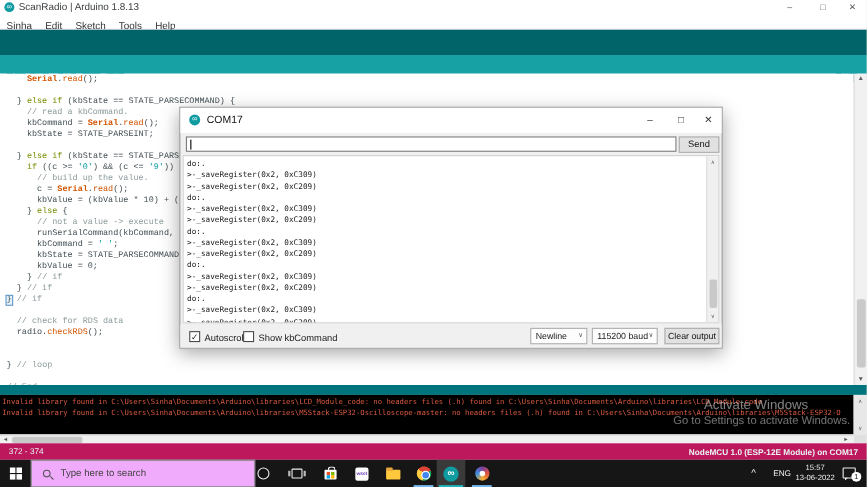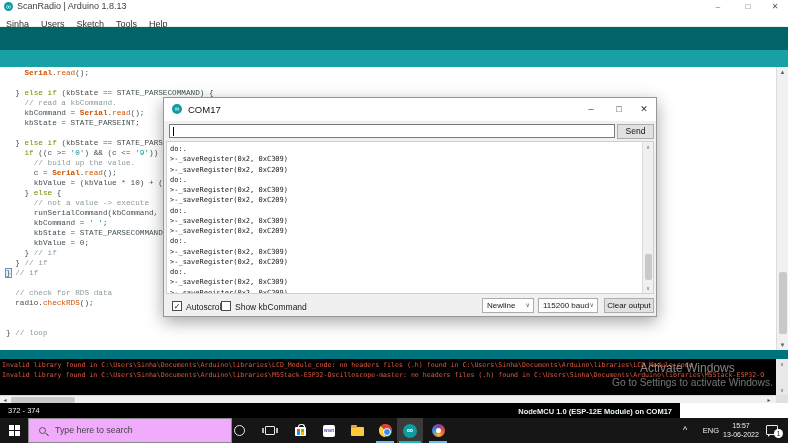--- a/index.html
+++ b/index.html
@@ -38,21 +38,21 @@
 
   .statusstrip { left:0; top:350px; width:788px; height:9px; background:#00747C; }
   .console { left:0; top:359px; width:776px; height:36px; background:#000; overflow:hidden; }
   .console-line { font-family:"DejaVu Sans Mono", monospace; font-size:6.6px; line-height:9.5px; color:#D85A40; white-space:nowrap; }
   #console-lines { position:absolute; left:2px; top:2px; width:1200px; }
   .console-vs { left:776px; top:359px; width:12px; height:36px; background:#E8E8E8; }
   .hscroll { left:0; top:395px; width:776px; height:8px; background:#F0F0F0; border-top:1px solid #D8D8D8; }
   .hs-btn { position:absolute; top:0; width:10px; height:8px; font-size:5px; color:#555; text-align:center; line-height:8px; }
   .hs-thumb { position:absolute; left:11px; top:1px; width:64px; height:6px; background:#C9C9C9; border-radius:2px; }
   .hs-corner { left:776px; top:395px; width:12px; height:8px; background:#E0E0E0; }
-  .statusbar { left:0; top:403px; width:680px; height:15px; background:#000000; }
+  .statusbar { left:0; top:403px; width:788px; height:15px; background:#be185d; }
   .sb-left { position:absolute; left:8px; top:3px; font-size:7.5px; color:#E6F2F2; }
   .sb-right { position:absolute; right:8px; top:4px; font-size:7.5px; font-weight:bold; color:#EAF4F4; }
   .watermark { left:612px; top:361px; width:176px; pointer-events:none; z-index:20; }
   .wm1 { margin-left:28px; font-size:12px; color:rgba(235,235,235,0.55); }
   .wm2 { margin-top:2px; font-size:10.2px; color:rgba(225,225,225,0.50); }
 
   
   .sm { left:163px; top:97px; width:494px; height:220px; background:#F0F0F0; border:1px solid #979797; box-shadow:0 5px 16px rgba(0,0,0,0.35); z-index:50; }
   .sm-titlebar { position:absolute; left:0; top:0; width:100%; height:23px; background:#fff; }
   .sm-ico { position:absolute; left:8px; top:6px; width:10px; height:10px; border-radius:50%; background:#0F9BA0; color:#fff; font-size:7px; line-height:10px; text-align:center; }
@@ -112,21 +112,21 @@
 <div class="screen">
 
   <div class="abs titlebar">
     <div class="abs app-ico">∞</div>
     <div class="abs title-text">ScanRadio | Arduino 1.8.13</div>
     <div class="abs win-ctrl" style="left:710px;">–</div>
     <div class="abs win-ctrl" style="left:740px;">□</div>
     <div class="abs win-ctrl" style="left:767px;">✕</div>
   </div>
 
-  <div class="abs menubar" id="menubar"><span class="menu-item">Sinha</span><span class="menu-item">Users</span><span class="menu-item">Sketch</span><span class="menu-item">Tools</span><span class="menu-item">Help</span></div>
+  <div class="abs menubar" id="menubar"><span class="menu-item">Sinha</span><span class="menu-item">Edit</span><span class="menu-item">Sketch</span><span class="menu-item">Tools</span><span class="menu-item">Help</span></div>
 
   <div class="abs toolbar">
     <div class="abs tb-circle" style="left:6px;"><span>✓</span></div>
     <div class="abs tb-circle" style="left:27px;"><span>→</span></div>
     <div class="abs tb-square" style="left:53px;">
         <span class="doc-shape"></span>
       </div>
     <div class="abs tb-square" style="left:75px;"><span>↑</span></div>
     <div class="abs tb-square" style="left:97px;"><span>↓</span></div>
     <div class="abs tb-square" style="left:760px; top:29px; width:19px; height:19px;">

